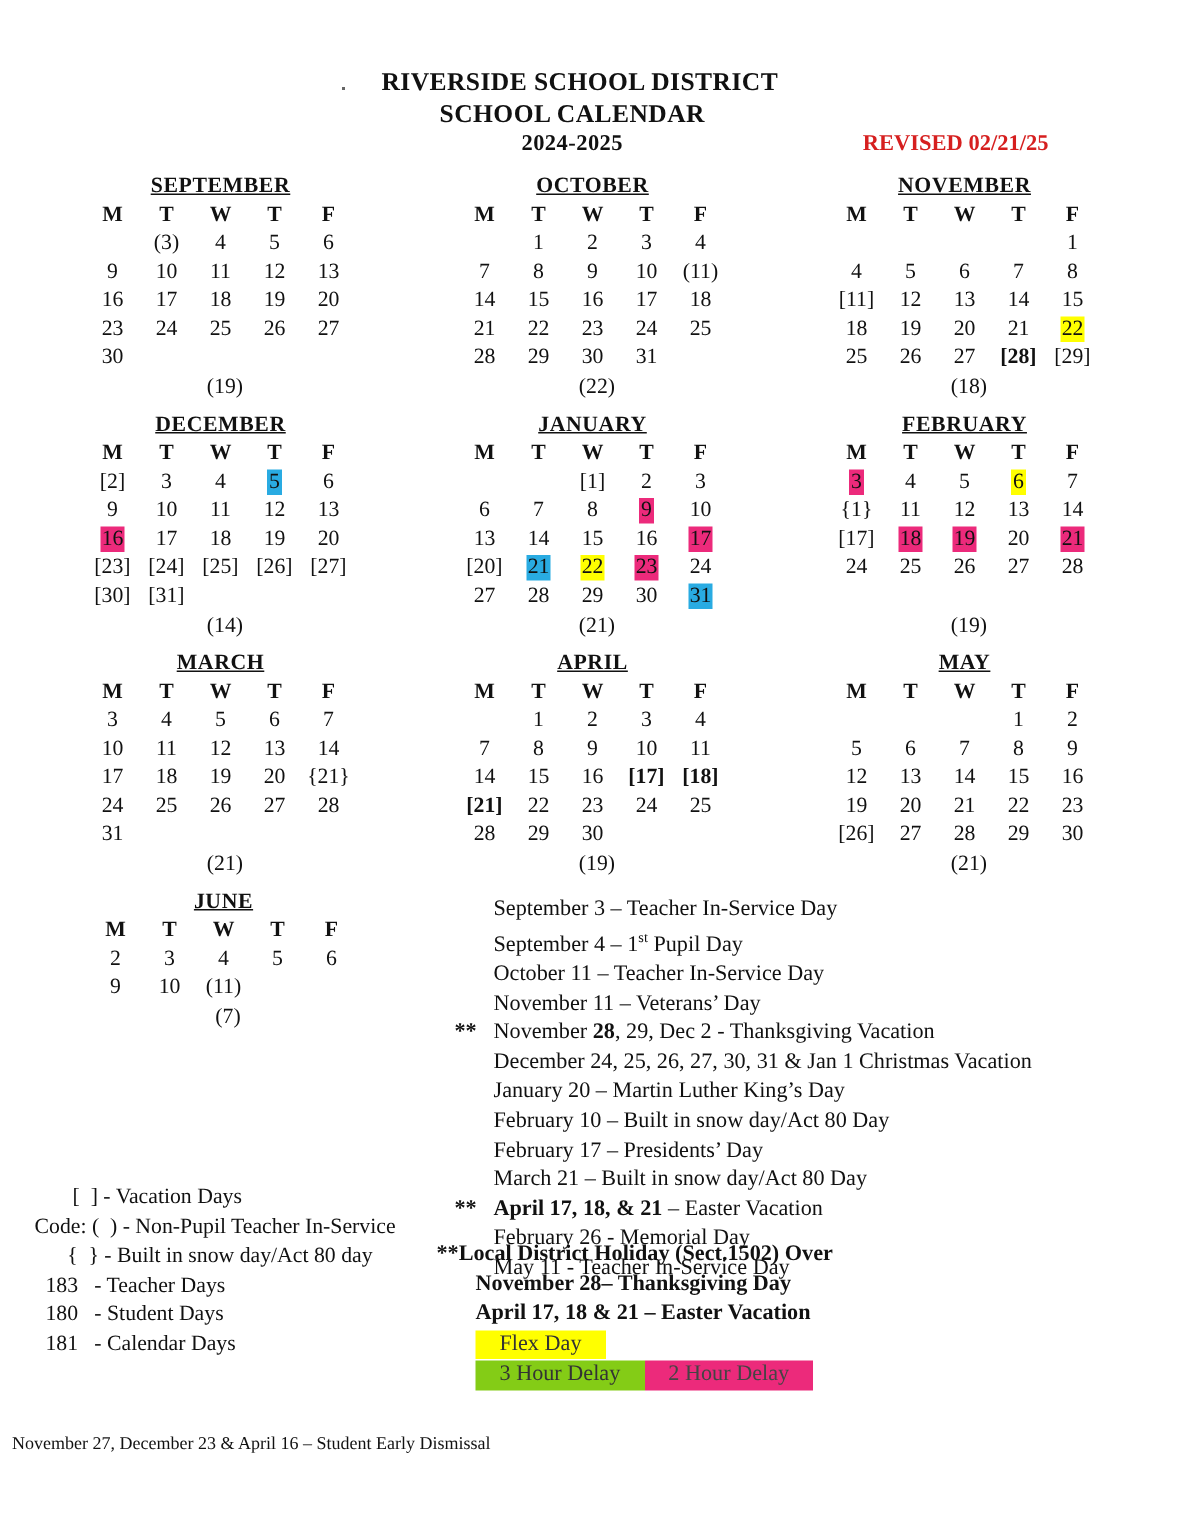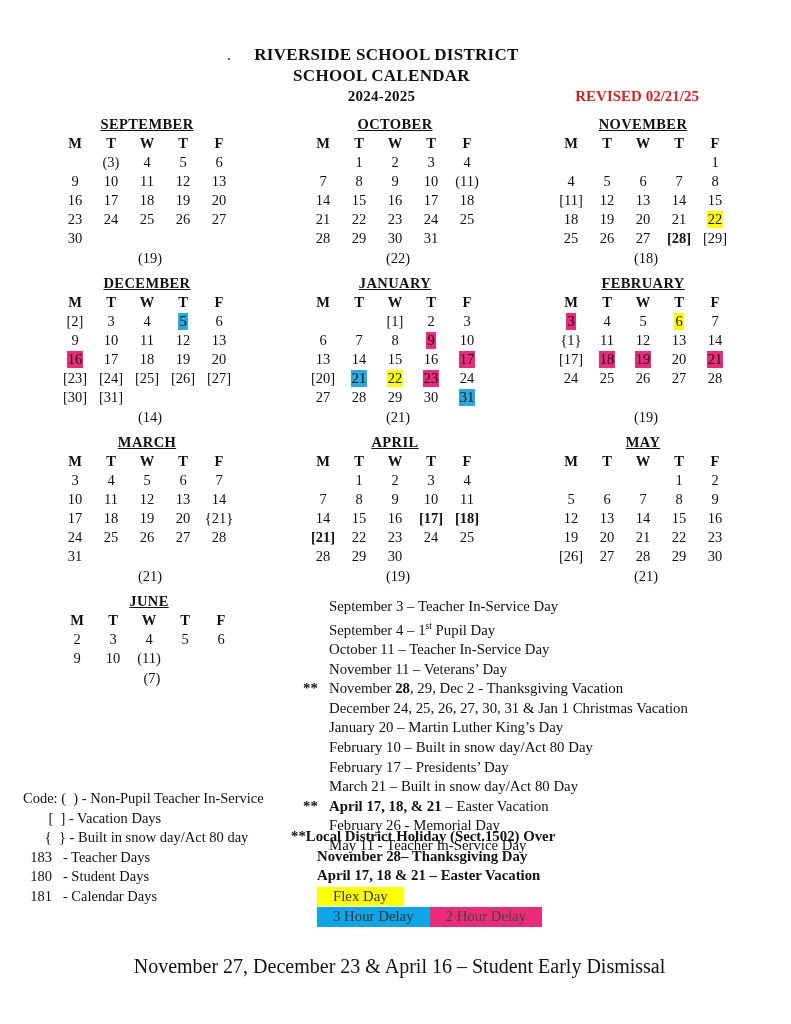--- a/index.html
+++ b/index.html
@@ -161,30 +161,29 @@
   }
   .notes .nrow { white-space: nowrap; }
   .notes .nrow.indent { padding-left: 26px; }
   .legend-row { margin-top: 1px; padding-left: 26px; }
   .legend-row .swatch {
     display: inline-block;
     padding: 0 16px;
     font-weight: normal;
   }
   .sw-yellow { background: #ffff00; color: #333; }
-  .sw-cyan   { background: #0ea5e9; color: #333; }
+  .sw-cyan   { background: #84cc16; color: #333; }
   .sw-pink   { background: #ec2a7b; color: #444; }
 
   .footer {
     position: absolute;
     left: 0;
     top: 955px;
     width: 791px;
-    text-align: center;
-    font-size: 20px;
+    font-size: 12px;
   }
   .footer-inner { padding-left: 8px; }
 </style>
 </head>
 <body>
 
 <div class="header">
   <div class="dot-artifact"></div>
   <div class="title-line title-1">RIVERSIDE SCHOOL DISTRICT</div>
   <div class="title-line title-2">SCHOOL CALENDAR</div>
@@ -699,22 +698,22 @@
               <td></td>
               <td></td>
             </tr>
           </tbody>
         </table>
         <div class="month-total">(7)</div>
       </div>
     </div>
 
   <div class="code-block" id="code-holder">
+      <div class="crow">       [  ] - Vacation Days</div>
       <div class="crow">Code: (  ) - Non-Pupil Teacher In-Service</div>
-      <div class="crow">       [  ] - Vacation Days</div>
       <div class="crow">      {  } - Built in snow day/Act 80 day</div>
       <div class="crow">  183   - Teacher Days</div>
       <div class="crow">  180   - Student Days</div>
       <div class="crow">  181   - Calendar Days</div>
     </div>
 
   <div class="events" id="events-holder">
       <div class="ev"><span>September 3 – Teacher In-Service Day</span></div>
       <div class="ev"><span>September 4 – 1</span><sup>st</sup><span> Pupil Day</span></div>
       <div class="ev"><span>October 11 – Teacher In-Service Day</span></div>

